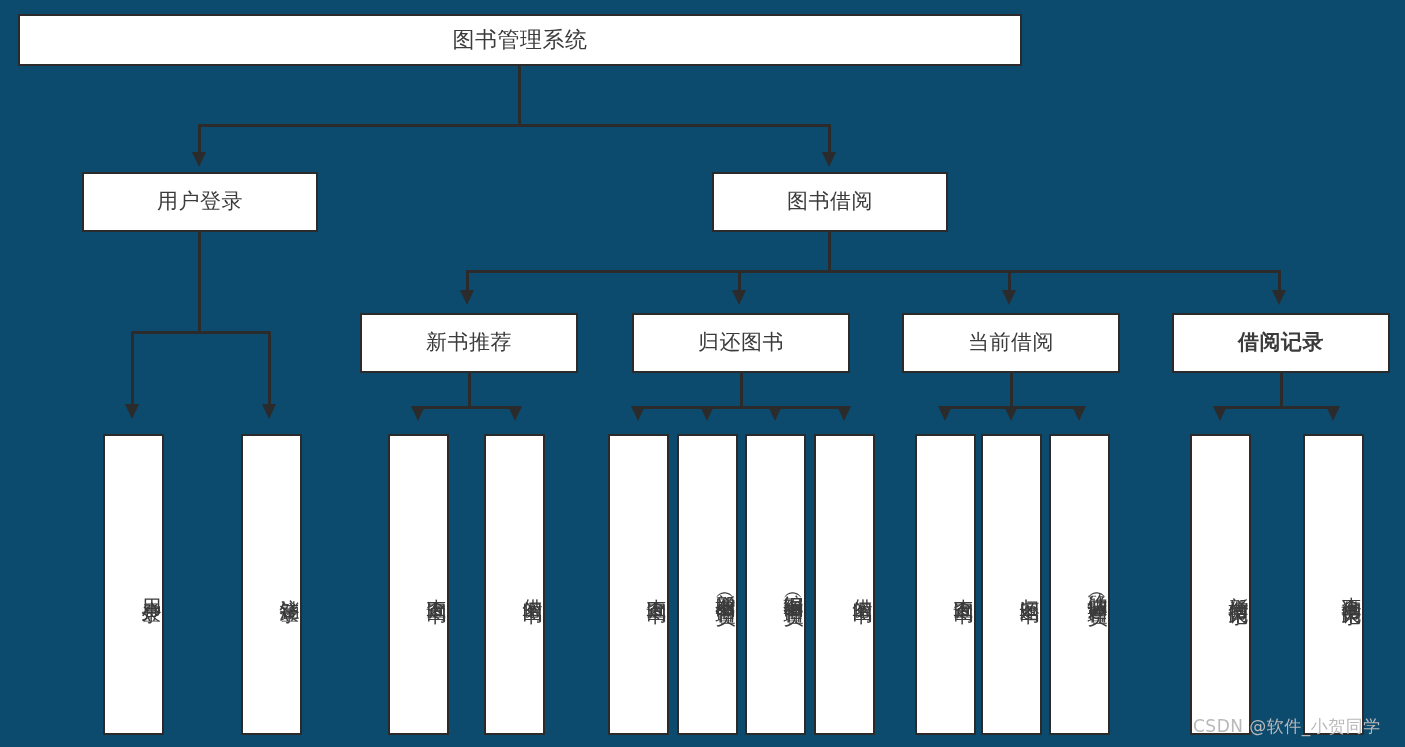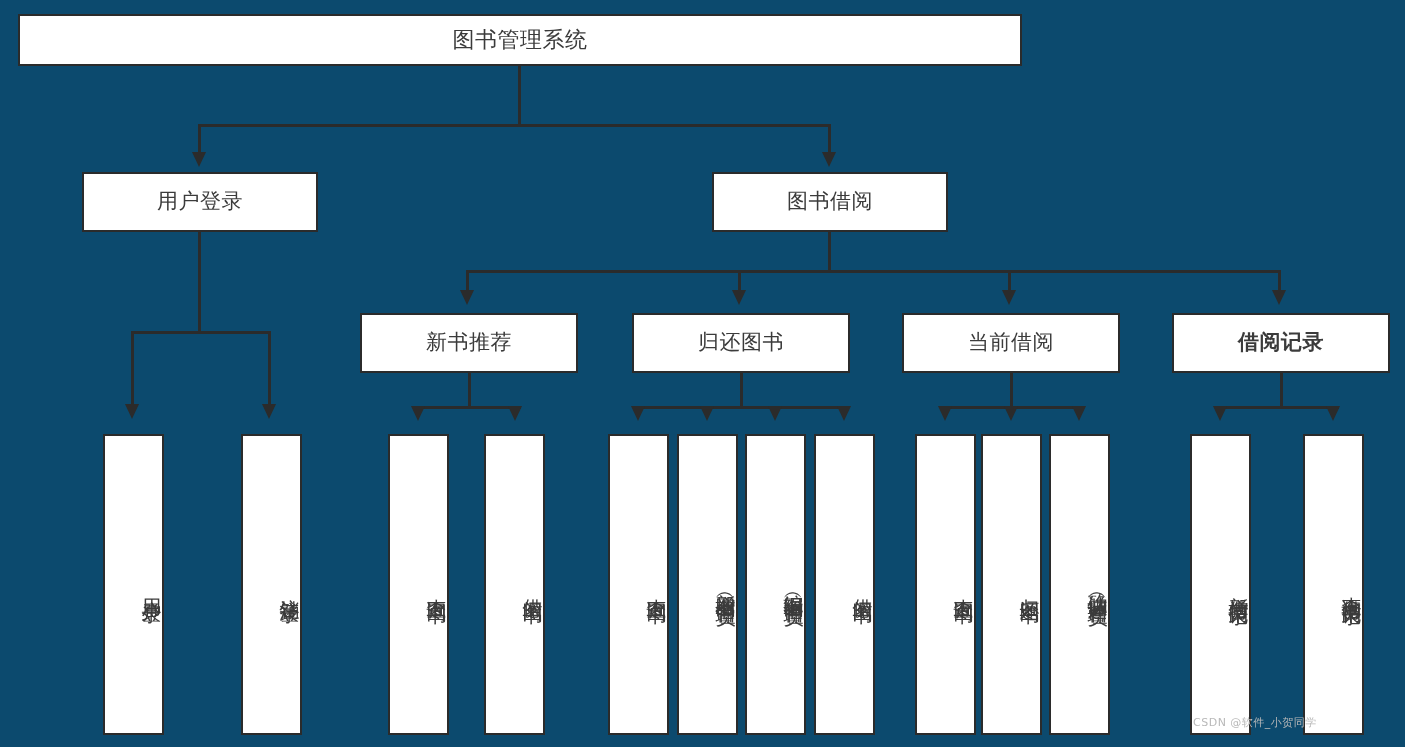--- a/index.html
+++ b/index.html
@@ -61,21 +61,21 @@
     position: absolute;
     width: 0;
     height: 0;
     border-left: 7px solid transparent;
     border-right: 7px solid transparent;
     border-top: 15px solid #2b2b2b;
   }
   .watermark {
     position: absolute;
     color: #b9b9b9;
-    font-size: 11px;
+    font-size: 17px;
     letter-spacing: 0.5px;
     white-space: nowrap;
     user-select: none;
   }
 </style>
 </head>
 <body>
 
 <div id="canvas">
 

